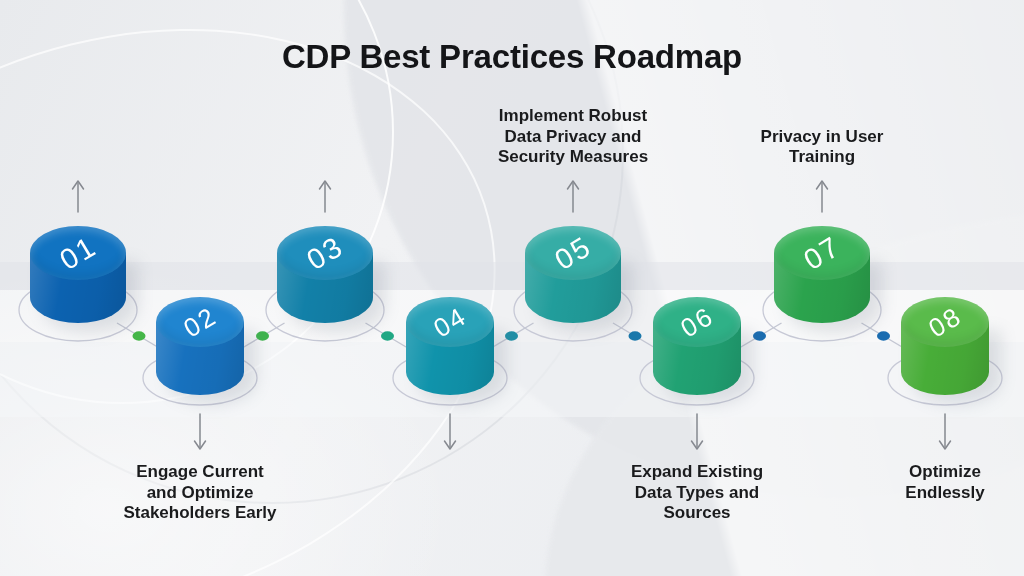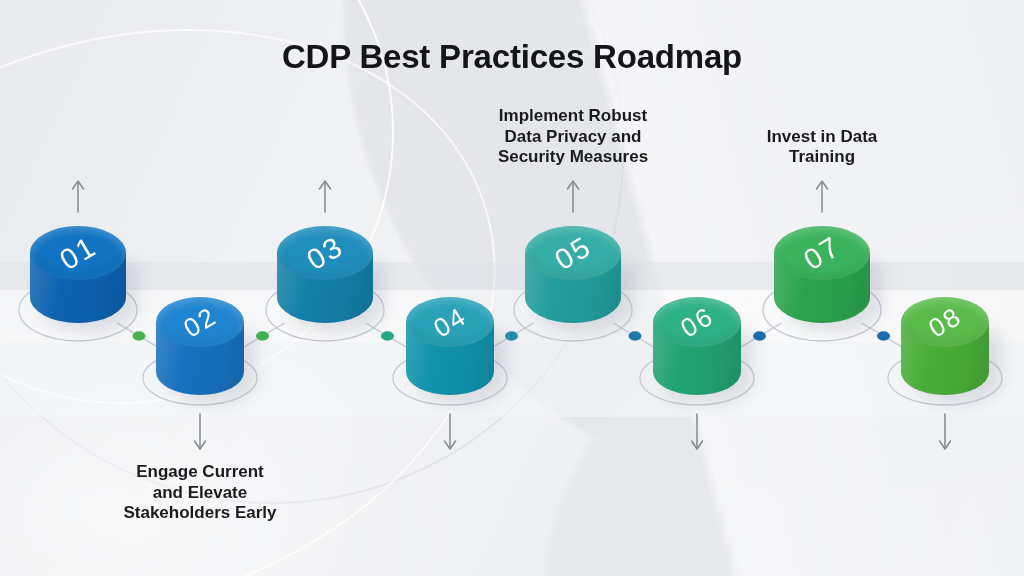--- a/index.html
+++ b/index.html
@@ -169,21 +169,26 @@
     <div class="cap"></div>
     <span class="num">07</span>
   </div>
   <div class="cyl dn" style="left: 901px; --capc: #5abb4b; --sidec: #48ad38;">
     <div class="side"></div>
     <div class="cap"></div>
     <span class="num">08</span>
   </div>
 
   <div class="label bot" style="left:200px">Engage Current
-and Elevate
+and Optimize
 Stakeholders Early</div>
   <div class="label top" style="left:573px">Implement Robust
 Data Privacy and
 Security Measures</div>
-  <div class="label top" style="left:822px">Invest in Data
+  <div class="label bot" style="left:697px">Expand Existing
+Data Types and
+Sources</div>
+  <div class="label top" style="left:822px">Privacy in User
 Training</div>
+  <div class="label bot" style="left:945px">Optimize
+Endlessly</div>
 
 </div>
 
 </body></html>

